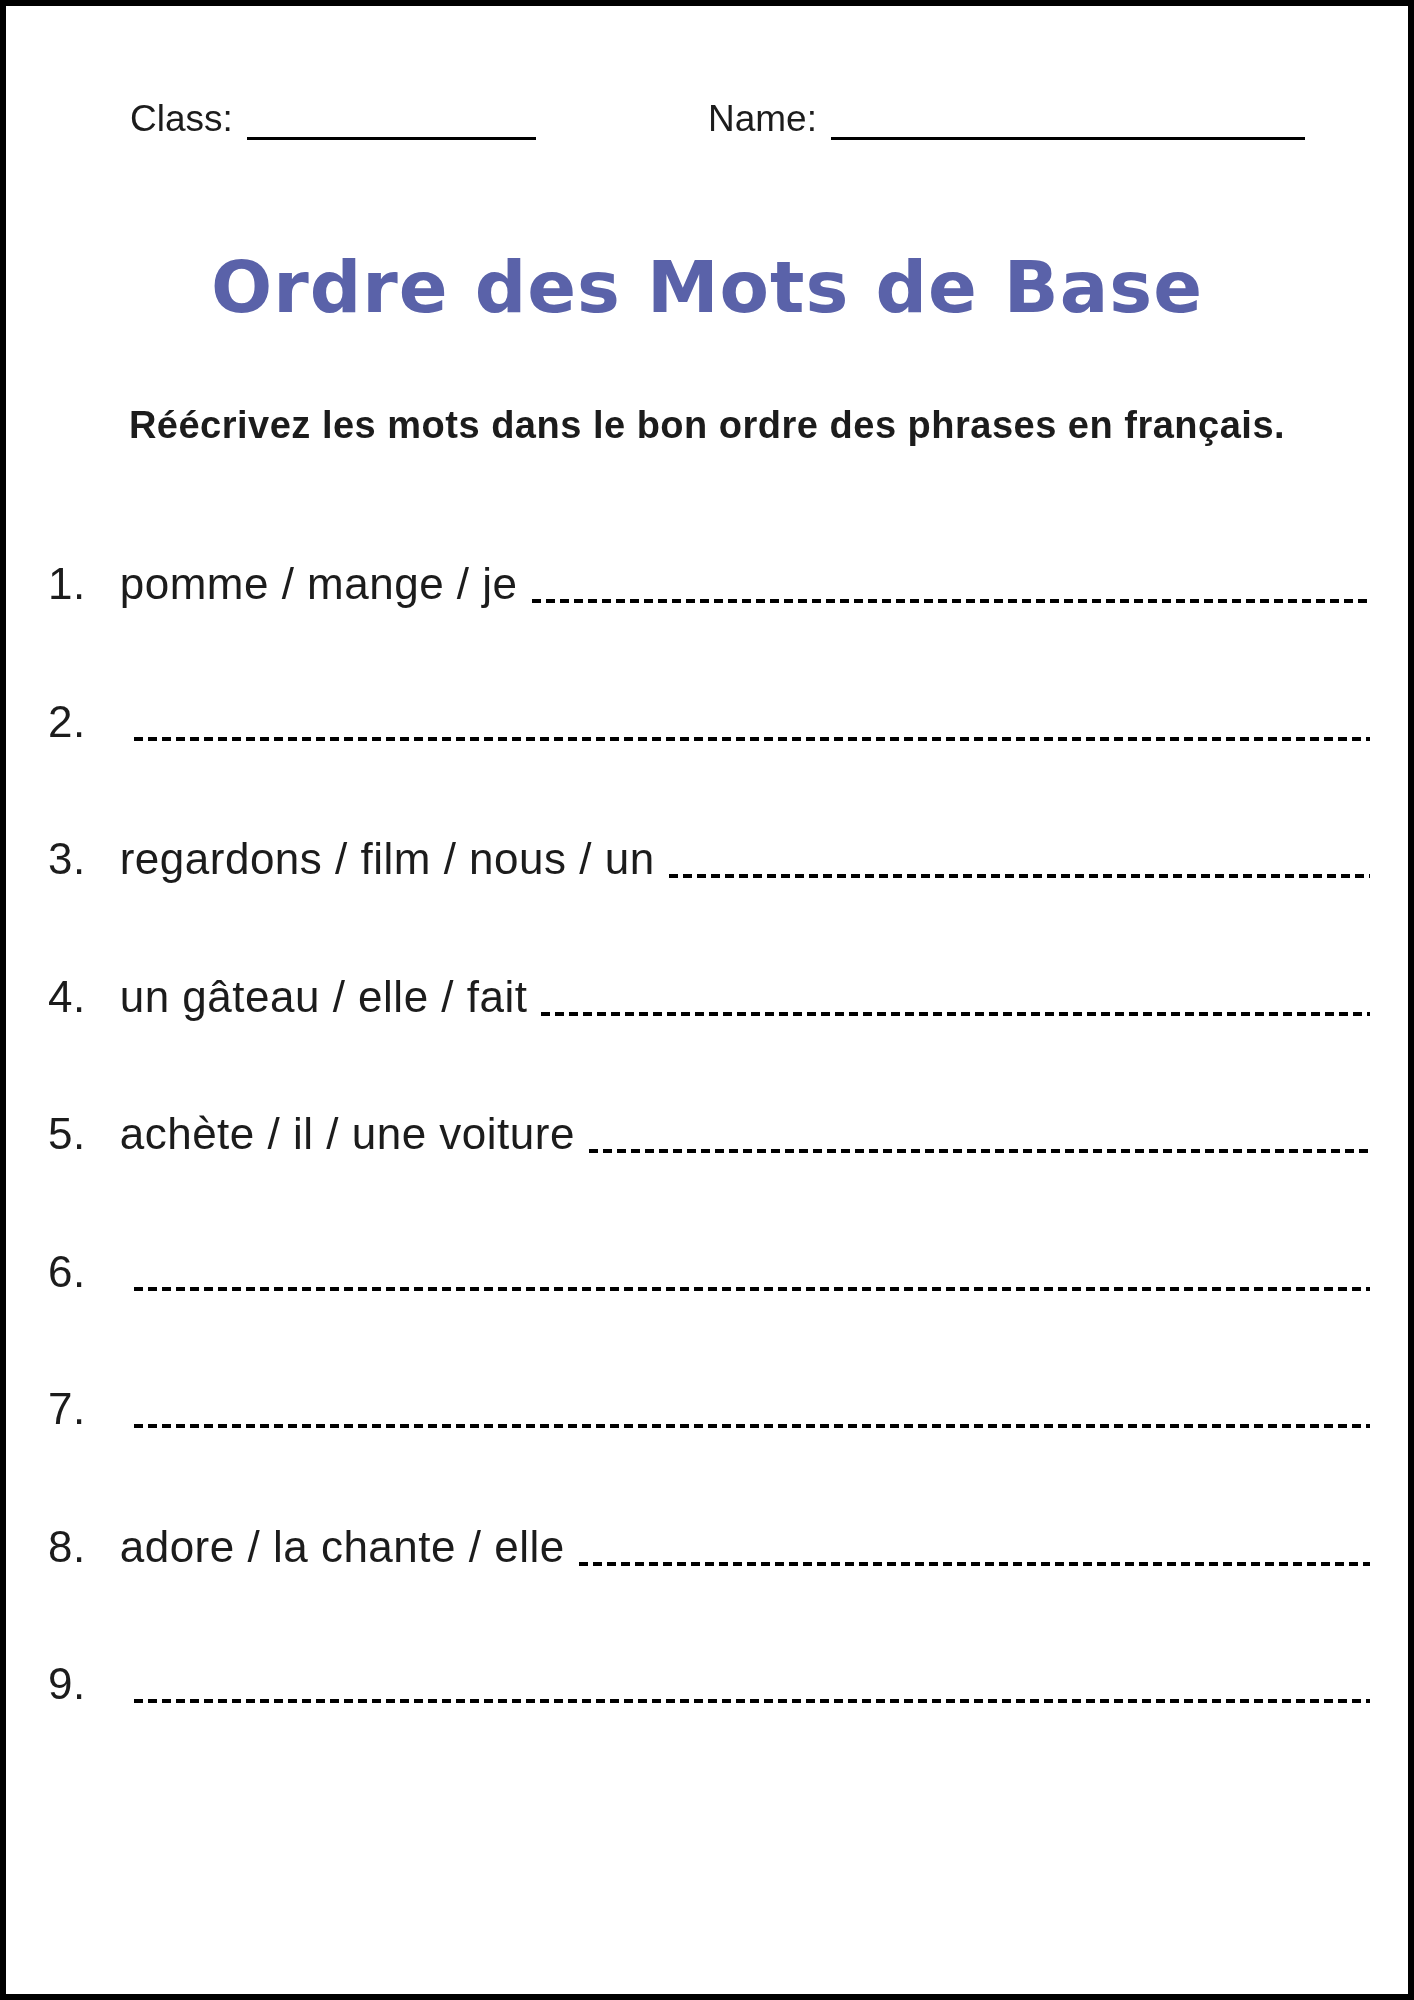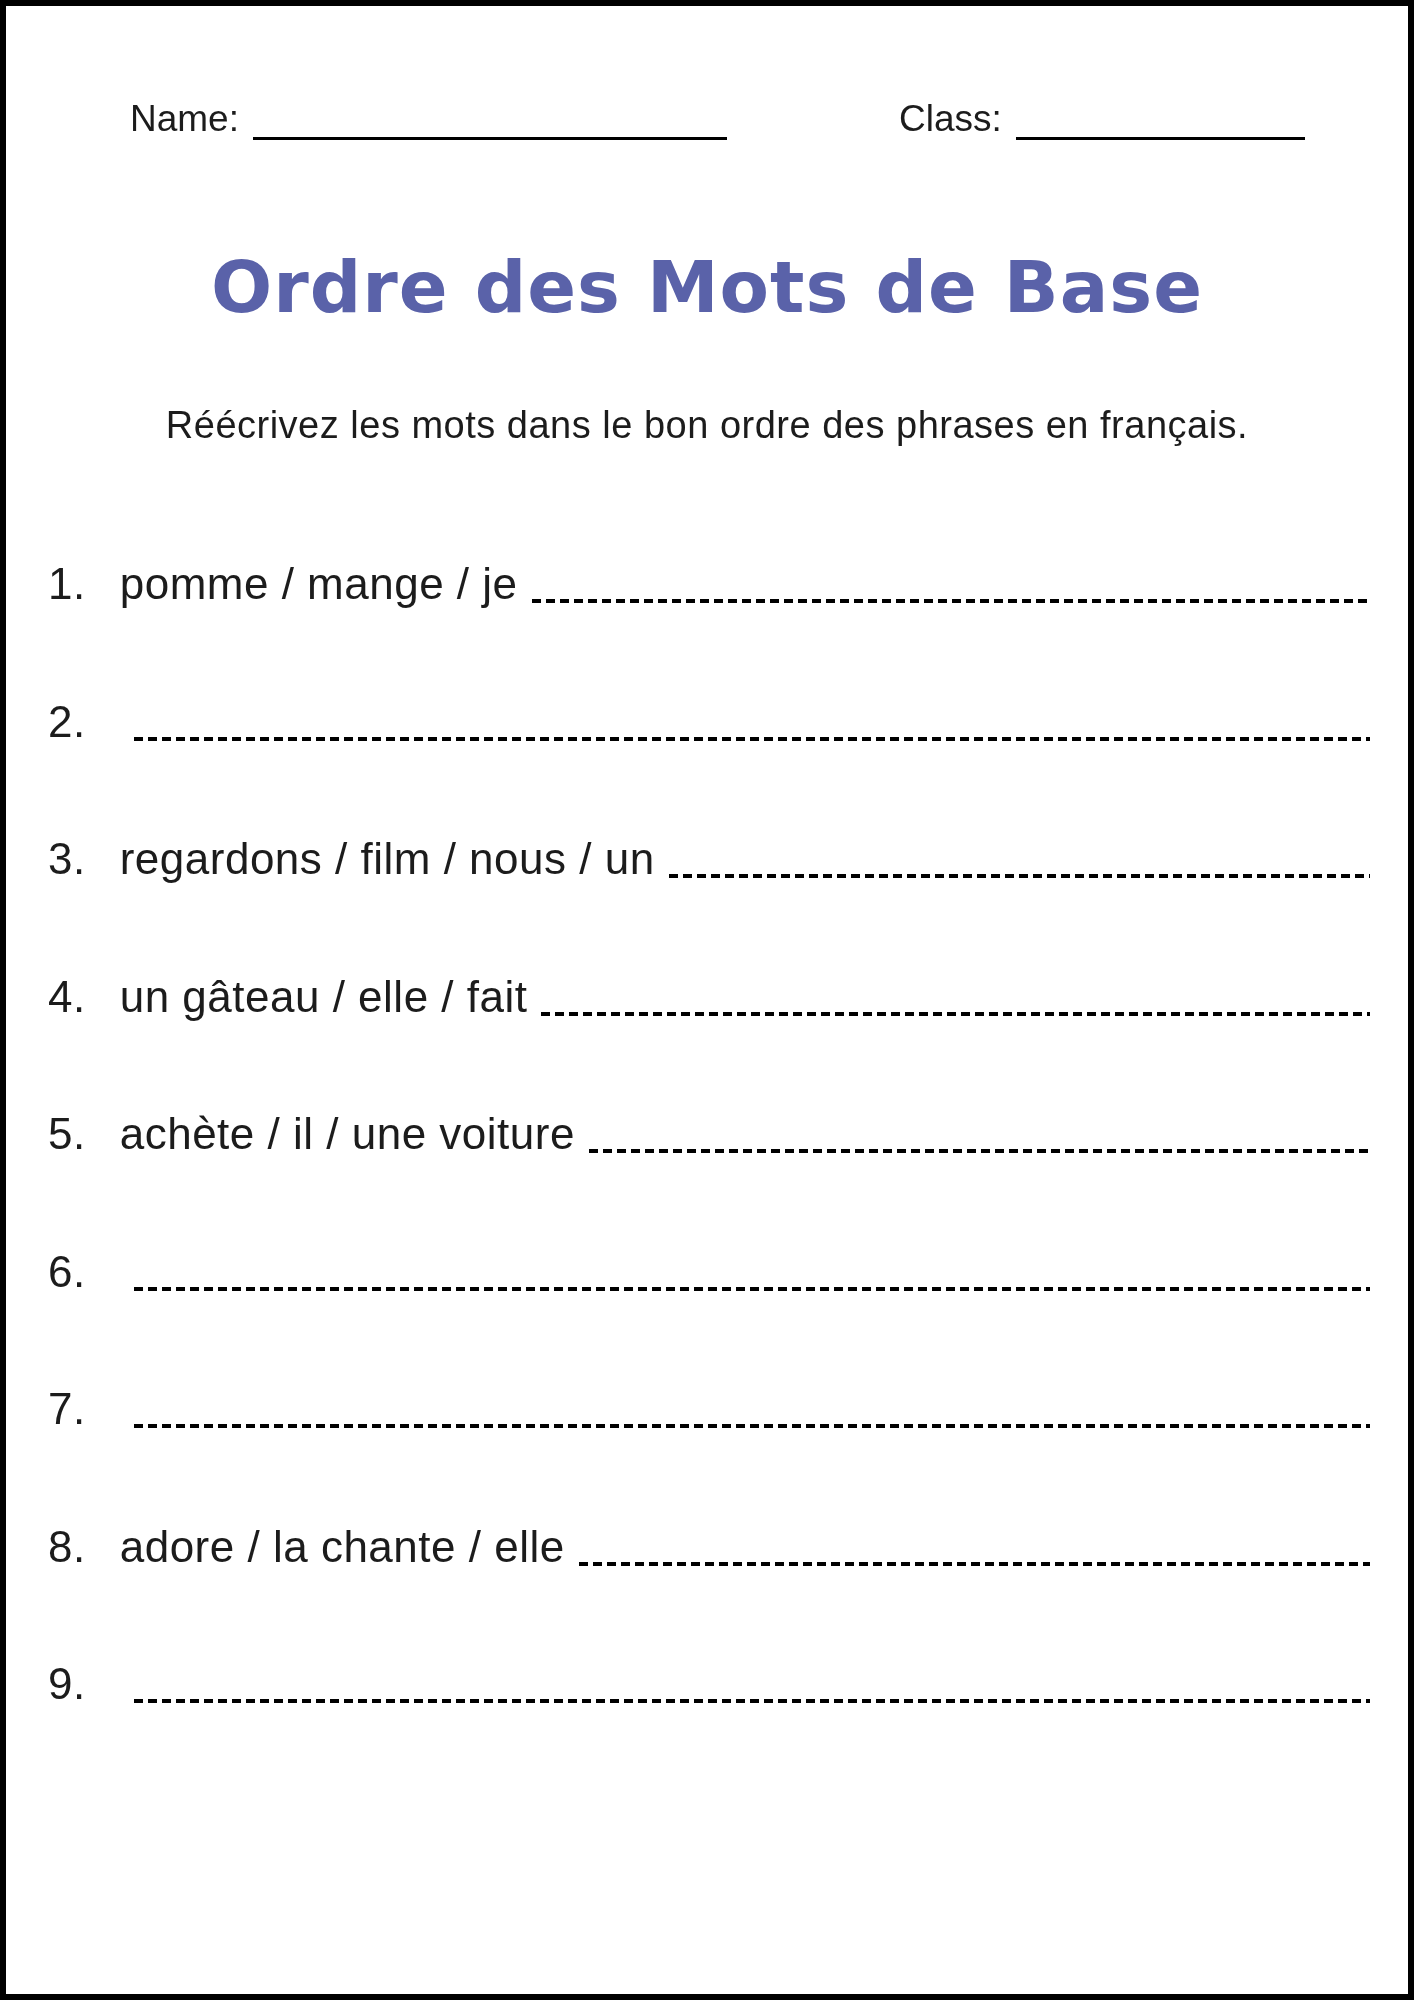--- a/index.html
+++ b/index.html
@@ -49,20 +49,21 @@
     letter-spacing: 1px;
   }
   
   .instruction {
     margin-top: 74px;
     text-align: center;
     font-size: 38px;
     line-height: 1.2;
     letter-spacing: 0.5px;
     color: var(--text);
+    font-weight: bold;
   }
   
   .items {
     margin-top: 111px;
     padding-left: 42px;
     padding-right: 38px;
   }
   .item {
     display: flex;
     align-items: baseline;
@@ -79,26 +80,26 @@
     transform: translateY(4px);
     background: repeating-linear-gradient(90deg, var(--line) 0 9px, transparent 9px 14px);
   }
 </style>
 </head>
 <body>
 
 <div class="page">
 
   <div class="header-row">
+    <div class="field field-class">
+      <span class="field-label">Class:</span>
+      <span class="blank-line"></span>
+    </div>
     <div class="field field-name">
       <span class="field-label">Name:</span>
-      <span class="blank-line"></span>
-    </div>
-    <div class="field field-class">
-      <span class="field-label">Class:</span>
       <span class="blank-line"></span>
     </div>
   </div>
 
   <div class="title">Ordre des Mots de Base</div>
 
   <div class="instruction">Réécrivez les mots dans le bon ordre des phrases en français.</div>
 
   <div class="items">
 

